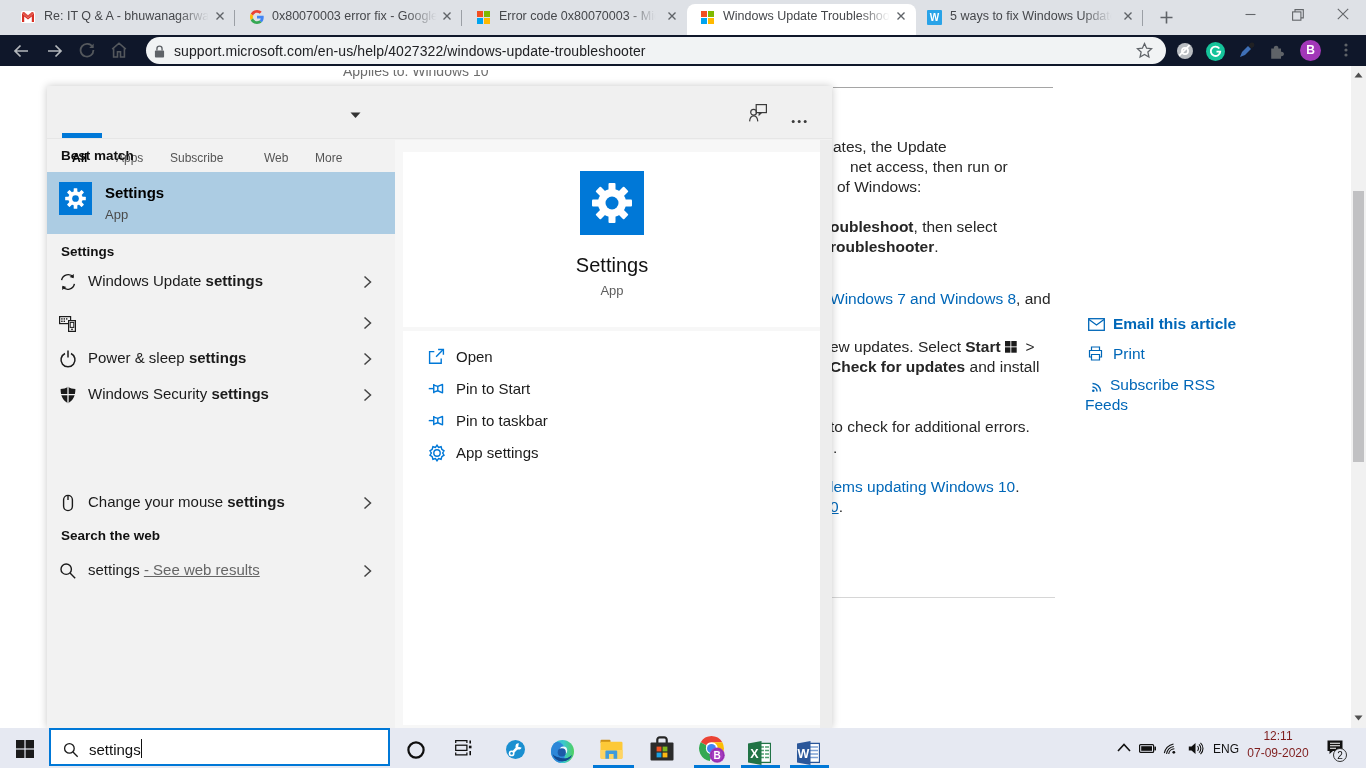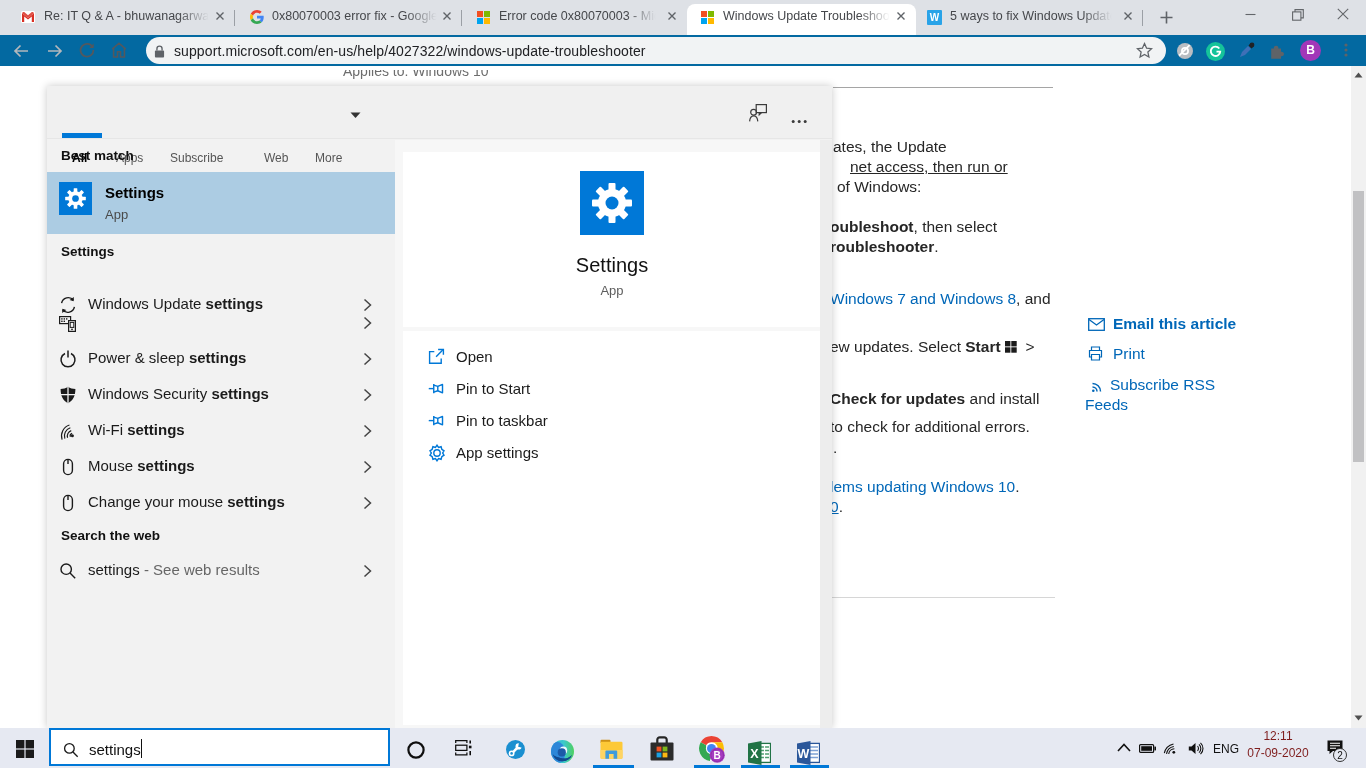--- a/index.html
+++ b/index.html
@@ -7,21 +7,21 @@
   body { font-family:"Liberation Sans", sans-serif; position:relative; background:#fff; }
   .abs { position:absolute; }
   
   #tabbar { left:0; top:0; width:1366px; height:35px; background:#dee1e6; }
   .tabtitle { position:absolute; top:9px; font-size:12.5px; color:#45474b; white-space:nowrap; overflow:hidden; }
   .fadeR { -webkit-mask-image:linear-gradient(90deg,#000 80%,transparent 98%); mask-image:linear-gradient(90deg,#000 80%,transparent 98%); }
   .tabx { position:absolute; top:9px; width:14px; height:14px; color:#5f6368; }
   .tabdiv { position:absolute; top:10px; width:1px; height:16px; background:#9b9fa5; }
   #activetab { position:absolute; left:687px; top:4px; width:229px; height:31px; background:#fff; border-radius:8px 8px 0 0; }
   
-  #toolbar { left:0; top:35px; width:1366px; height:31px; background:#0369a1; }
+  #toolbar { left:0; top:35px; width:1366px; height:31px; background:#0f172a; }
   #omnibox { position:absolute; left:146px; top:2px; width:1020px; height:27px; background:#f1f3f4; border-radius:14px; }
   
   #page { left:0; top:66px; width:1366px; height:662px; background:#fff; }
   .ptext { position:absolute; font-size:15.5px; color:#262626; white-space:nowrap; }
   .plink { color:#0067b8; }
   .sidelink { position:absolute; font-size:15.5px; color:#0067b8; white-space:nowrap; }
   
   #sbar { left:1351px; top:66px; width:15px; height:662px; background:#f1f1f1; }
   #sthumb { position:absolute; left:2px; top:125px; width:11px; height:271px; background:#c1c1c3; }
   
@@ -171,34 +171,34 @@
   </svg>
 </div>
 <div class="abs" id="page">
 
   <div class="abs" style="left:343px;top:4px;height:9px;width:145px;overflow:hidden;">
       <div style="margin-top:-7px;font-size:14px;color:#6d6d6d;white-space:nowrap;">Applies to: Windows 10</div>
     </div>
   <div class="abs" style="left:833px;top:21px;width:220px;height:1px;background:#a5a5a5;"></div>
 
   <div class="ptext" style="left:833px;top:72px;">ates, the Update</div>
-  <div class="ptext" style="left:850px;top:92px;text-decoration:underline;">net access, then run or</div>
+  <div class="ptext" style="left:850px;top:92px;">net access, then run or</div>
   <div class="ptext" style="left:837px;top:112px;">of Windows:</div>
   <div class="ptext" style="left:830px;top:152px;"><b>oubleshoot</b>, then select</div>
   <div class="ptext" style="left:830px;top:172px;"><b>roubleshooter</b>.</div>
   <div class="ptext" style="left:830px;top:224px;"><span class="plink">Windows 7 and Windows 8</span>, and</div>
   <div class="ptext" style="left:830px;top:272px;">ew updates. Select <b>Start</b>
     <svg style="vertical-align:-1px" width="12" height="12" viewBox="0 0 12 12">
         <rect x="0" y="0" width="5.4" height="5.4" fill="#1b1b1b"></rect>
         <rect x="6.3" y="0" width="5.4" height="5.4" fill="#1b1b1b"></rect>
         <rect x="0" y="6.3" width="5.4" height="5.4" fill="#1b1b1b"></rect>
         <rect x="6.3" y="6.3" width="5.4" height="5.4" fill="#1b1b1b"></rect>
       </svg>
     &nbsp;&gt;</div>
-  <div class="ptext" style="left:830px;top:292px;margin-top:32px;"><b>Check for updates</b> and install</div>
+  <div class="ptext" style="left:830px;top:292px;"><b>Check for updates</b> and install</div>
   <div class="ptext" style="left:830px;top:352px;text-align:center;">to check for additional errors.</div>
   <div class="ptext" style="left:833px;top:373px;">.</div>
   <div class="ptext" style="left:830px;top:412px;"><span class="plink">lems updating Windows 10</span>.</div>
   <div class="ptext" style="left:830px;top:432px;"><span class="plink" style="text-decoration:underline;">0</span>.</div>
 
   <svg class="abs" style="left:1088px;top:252px" width="17" height="13" viewBox="0 0 17 13">
     <rect x="0.7" y="0.7" width="15.6" height="11.6" fill="none" stroke="#0067b8" stroke-width="1.3"></rect>
     <path d="M1 1.4 L8.5 7 L16 1.4" fill="none" stroke="#0067b8" stroke-width="1.3"></path>
   </svg>
   <div class="sidelink" style="left:1113px;top:249px;font-weight:bold;">Email this article</div>
@@ -340,21 +340,21 @@
             <rect x="28.5" y="43" width="7" height="9" rx="1"></rect>
           </g>
       </g>
       <circle cx="32" cy="32" r="6.5" fill="#0078d7"></circle>
     </svg>
     <div class="abs" style="left:58px;top:12px;font-size:15px;font-weight:bold;color:#000;">Settings</div>
     <div class="abs" style="left:58px;top:35px;font-size:13px;color:#4a4a4a;">App</div>
   </div>
   <div class="shead" style="top:158px;">Settings</div>
 
-  <div class="lrow" style="top:201px;text-decoration:underline;">
+  <div class="lrow" style="top:178px;text-decoration:underline;">
     <svg class="lico" viewBox="0 0 18 18">
         <g fill="none" stroke="#1b1b1b" stroke-width="1.4">
           <path d="M2.6 7.2 A6.7 6.7 0 0 1 14.4 4.2"></path>
           <path d="M15.4 10.8 A6.7 6.7 0 0 1 3.6 13.8"></path>
         </g>
         <path d="M14.9 0.9 L14.6 5.3 L10.6 4.1 Z" fill="#1b1b1b"></path>
         <path d="M3.1 17.1 L3.4 12.7 L7.4 13.9 Z" fill="#1b1b1b"></path>
       </svg>
     <div class="ltxt">Windows Update <b>settings</b></div>
     <svg class="chev" viewBox="0 0 18 18">
@@ -394,62 +394,37 @@
   <div class="lrow" style="top:291px;">
     <svg class="lico" viewBox="0 0 18 18">
       <path d="M9 0.8 C11 2.2 13.8 3 16.4 3 C16.4 9.5 14.4 14.6 9 17.2 C3.6 14.6 1.6 9.5 1.6 3 C4.2 3 7 2.2 9 0.8 Z" fill="#1b1b1b"></path>
       <path d="M9 0.8 V17.2 M1.6 8.6 H16.4" stroke="#f2f2f2" stroke-width="1.3"></path>
     </svg>
     <div class="ltxt">Windows Security <b>settings</b></div>
     <svg class="chev" viewBox="0 0 18 18">
         <path d="M6.5 3.5 L12.5 9 L6.5 14.5" fill="none" stroke="#454545" stroke-width="1.5"></path>
       </svg>
   </div>
-  <div class="lrow" style="top:327px;">
-    <svg class="lico" viewBox="0 0 18 18">
-      <g fill="none" stroke="#1b1b1b" stroke-width="1.15" transform="rotate(-18 14 14)">
-        <path d="M2.5 14 A11.5 11.5 0 0 1 14 2.5"></path>
-        <path d="M5.4 14 A8.6 8.6 0 0 1 14 5.4"></path>
-        <path d="M8.3 14 A5.7 5.7 0 0 1 14 8.3"></path>
-        <path d="M11.2 14 A2.8 2.8 0 0 1 14 11.2"></path>
-      </g>
-      <circle cx="13.4" cy="13.8" r="1.5" fill="#1b1b1b"></circle>
-    </svg>
-    <div class="ltxt">Wi-Fi <b>settings</b></div>
-    <svg class="chev" viewBox="0 0 18 18">
-        <path d="M6.5 3.5 L12.5 9 L6.5 14.5" fill="none" stroke="#454545" stroke-width="1.5"></path>
-      </svg>
-  </div>
-  <div class="lrow" style="top:363px;">
-    <svg class="lico" viewBox="0 0 18 18">
-        <rect x="4.6" y="1.4" width="8.8" height="15.2" rx="4.4" fill="none" stroke="#1b1b1b" stroke-width="1.4"></rect>
-        <path d="M9 1.4 V6" stroke="#1b1b1b" stroke-width="1.4"></path>
-      </svg>
-    <div class="ltxt">Mouse <b>settings</b></div>
-    <svg class="chev" viewBox="0 0 18 18">
-        <path d="M6.5 3.5 L12.5 9 L6.5 14.5" fill="none" stroke="#454545" stroke-width="1.5"></path>
-      </svg>
-  </div>
   <div class="lrow" style="top:399px;">
     <svg class="lico" viewBox="0 0 18 18">
         <rect x="4.6" y="1.4" width="8.8" height="15.2" rx="4.4" fill="none" stroke="#1b1b1b" stroke-width="1.4"></rect>
         <path d="M9 1.4 V6" stroke="#1b1b1b" stroke-width="1.4"></path>
       </svg>
     <div class="ltxt">Change your mouse <b>settings</b></div>
     <svg class="chev" viewBox="0 0 18 18">
         <path d="M6.5 3.5 L12.5 9 L6.5 14.5" fill="none" stroke="#454545" stroke-width="1.5"></path>
       </svg>
   </div>
   <div class="shead" style="top:442px;">Search the web</div>
   <div class="lrow" style="top:467px;">
     <svg class="lico" viewBox="0 0 18 18">
         <circle cx="7.2" cy="7.2" r="5.2" fill="none" stroke="#1b1b1b" stroke-width="1.4"></circle>
         <path d="M11 11 L16.2 16.2" stroke="#1b1b1b" stroke-width="1.4"></path>
       </svg>
-    <div class="ltxt">settings <span style="color:#666;">- See web results</span></div>
+    <div class="ltxt">settings <span style="color:#666;text-decoration:underline;">- See web results</span></div>
     <svg class="chev" viewBox="0 0 18 18">
         <path d="M6.5 3.5 L12.5 9 L6.5 14.5" fill="none" stroke="#454545" stroke-width="1.5"></path>
       </svg>
   </div>
 </div>
 <div class="abs" id="taskbar">
 
   <svg class="abs" style="left:16px;top:12px" width="18" height="18" viewBox="0 0 18 18">
     <rect x="0" y="0" width="8.4" height="8.4" fill="#1b1b1b"></rect>
       <rect x="9.6" y="0" width="8.4" height="8.4" fill="#1b1b1b"></rect>

